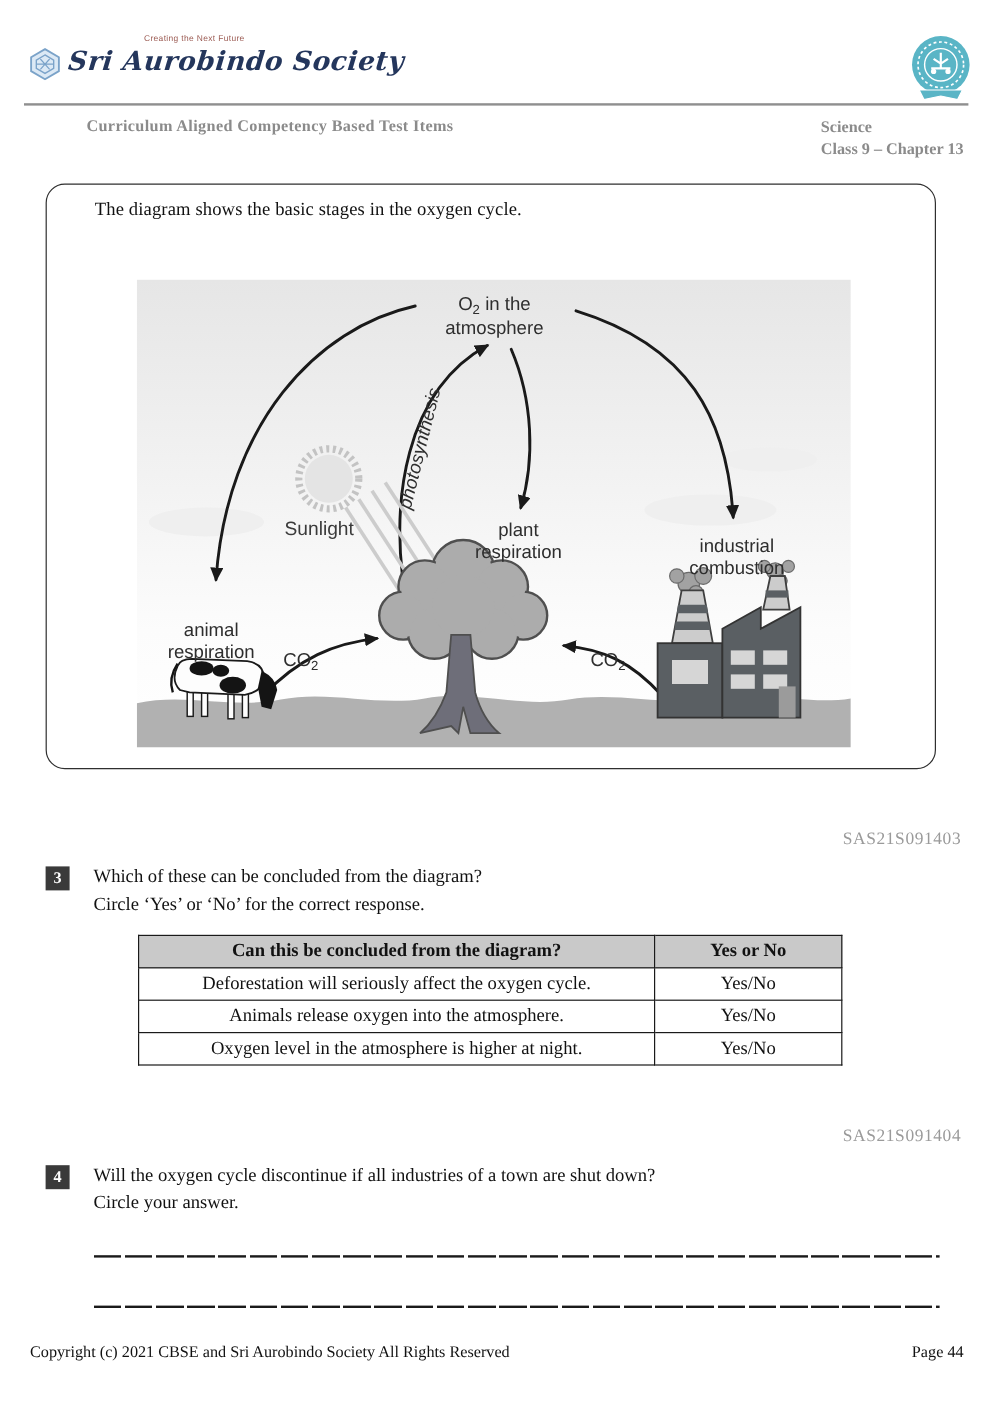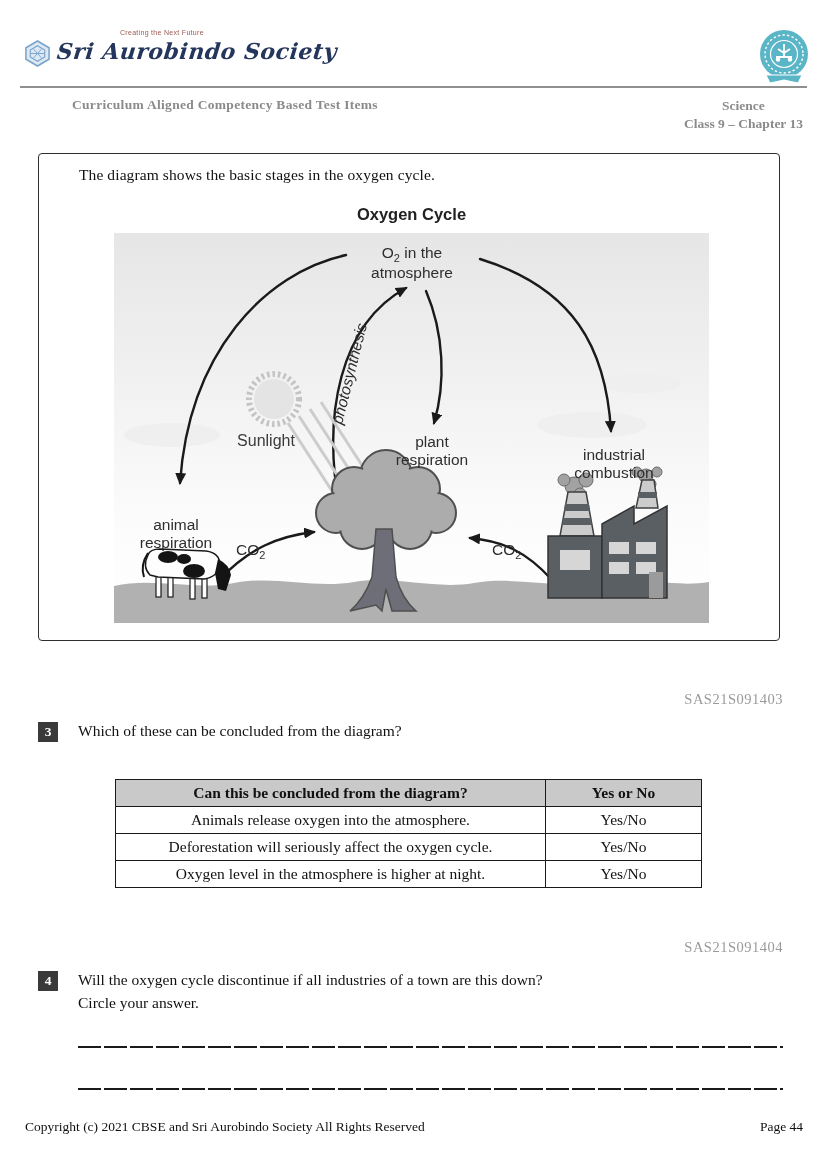--- a/index.html
+++ b/index.html
@@ -21,38 +21,38 @@
     position:absolute; left:120px; top:29px; font-size:7px; color:#9b5a52;
     font-family:"Liberation Sans", sans-serif; letter-spacing:0.3px;
   }
   .cbse-logo { position:absolute; right:15px; top:27px; width:56px; height:62px; }
   .header-rule { position:absolute; left:20px; top:86px; width:787px; height:2px; background:#8f8f8f; }
   .doc-title {
     position:absolute; left:24px; top:97px; font-size:13.5px; font-weight:bold;
     color:#8b8b8b; letter-spacing:0.3px;margin-left:48px;
   }
   .head-right {
-    position:absolute; right:24px; top:97px; text-align:center;
+    position:absolute; right:24px; top:97px; text-align:left;
     font-size:13.5px; font-weight:bold; color:#8b8b8b; line-height:17.5px;
   }
   
   .card {
     position:absolute; left:38px; top:153px; width:742px; height:488px;
-    border:1.6px solid #2f2f2f; border-radius:4px; background:#ffffff;
+    border:1.6px solid #2f2f2f; border-radius:16px; background:#ffffff;
   }
   .card-intro { position:absolute; left:40px; top:12px; font-size:15.5px; color:#111; letter-spacing:0.1px; }
   .diag-title {
     position:absolute; left:75px; top:51px; width:595px; text-align:center;
     font-family:"Liberation Sans", sans-serif; font-weight:bold; font-size:16.5px; color:#222;
   }
   .diag-svg { position:absolute; left:75px; top:79px; }
   .diag-label { font-family:"Liberation Sans", sans-serif; font-size:15.5px; fill:#2e2e2e; }
   .diag-label-sm { font-family:"Liberation Sans", sans-serif; font-size:16px; fill:#3a3a3a; }
   
-  .item-code { position:absolute; right:44px; font-size:14.5px; color:#9a9a9a; letter-spacing:0.5px; }
+  .item-code { position:absolute; right:26px; font-size:14.5px; color:#9a9a9a; letter-spacing:0.5px; }
   .q-badge {
     position:absolute; left:38px; width:20px; height:20px; background:#3a3a3a;
     color:#ffffff; font-size:13.5px; font-weight:bold; text-align:center; line-height:20px;
   }
   .q-text { position:absolute; left:78px; font-size:15.5px; line-height:22.5px; color:#111; }
   table.concl {
     position:absolute; left:115px; top:779px; border-collapse:collapse;
     font-size:15.5px; color:#111;
   }
   table.concl th, table.concl td {
@@ -96,21 +96,20 @@
 
   <div class="header-rule"></div>
   <div class="doc-title">Curriculum Aligned Competency Based Test Items</div>
   <div class="head-right">
     <div>Science</div>
     <div>Class 9 – Chapter 13</div>
   </div>
 
   <div class="card">
     <div class="card-intro">The diagram shows the basic stages in the oxygen cycle.</div>
-    <div class="diag-title">Oxygen Cycle</div>
 
     <svg class="diag-svg" width="595" height="390" viewBox="0 0 595 390">
       <defs>
         <linearGradient id="sky" x1="0" y1="0" x2="0" y2="1">
           <stop offset="0" stop-color="#e6e6e6"></stop>
           <stop offset="0.45" stop-color="#f3f3f3"></stop>
           <stop offset="0.75" stop-color="#fcfcfc"></stop>
           <stop offset="1" stop-color="#ffffff"></stop>
         </linearGradient>
         <marker id="ah" markerUnits="userSpaceOnUse" markerWidth="13" markerHeight="11" refX="10" refY="5.5" orient="auto">
@@ -221,49 +220,50 @@
       <text class="diag-label" text-anchor="middle" x="62" y="315">respiration</text>
       <text class="diag-label" x="122" y="322"><tspan>CO</tspan><tspan dy="3.5" font-size="11">2</tspan></text>
       <text class="diag-label" x="378" y="322"><tspan>CO</tspan><tspan dy="3.5" font-size="11">2</tspan></text>
     </svg>
   </div>
 
   <div class="item-code" style="top:691px">SAS21S091403</div>
   <div class="q-badge" style="top:722px">3</div>
   <div class="q-text" style="top:720px">
     <div>Which of these can be concluded from the diagram?</div>
+    <div>Circle ‘Yes’ or ‘No’ for the correct response.</div>
   </div>
 
   <table class="concl">
     <thead>
       <tr>
         <th class="col-stmt">Can this be concluded from the diagram?</th>
         <th class="col-yn">Yes or No</th>
       </tr>
     </thead>
     <tbody>
       <tr>
+        <td>Deforestation will seriously affect the oxygen cycle.</td>
+        <td>Yes/No</td>
+      </tr>
+      <tr>
         <td>Animals release oxygen into the atmosphere.</td>
-        <td>Yes/No</td>
-      </tr>
-      <tr>
-        <td>Deforestation will seriously affect the oxygen cycle.</td>
         <td>Yes/No</td>
       </tr>
       <tr>
         <td>Oxygen level in the atmosphere is higher at night.</td>
         <td>Yes/No</td>
       </tr>
     </tbody>
   </table>
 
   <div class="item-code" style="top:939px">SAS21S091404</div>
   <div class="q-badge" style="top:971px">4</div>
   <div class="q-text" style="top:969px">
-    <div>Will the oxygen cycle discontinue if all industries of a town are this down?</div>
+    <div>Will the oxygen cycle discontinue if all industries of a town are shut down?</div>
     <div>Circle your answer.</div>
   </div>
 
   <div class="answer-line" style="top:1046px"></div>
   <div class="answer-line" style="top:1088px"></div>
 
   <div class="footer-copy">Copyright (c) 2021 CBSE and Sri Aurobindo Society All Rights Reserved</div>
   <div class="footer-page">Page 44</div>
 
 </div>

